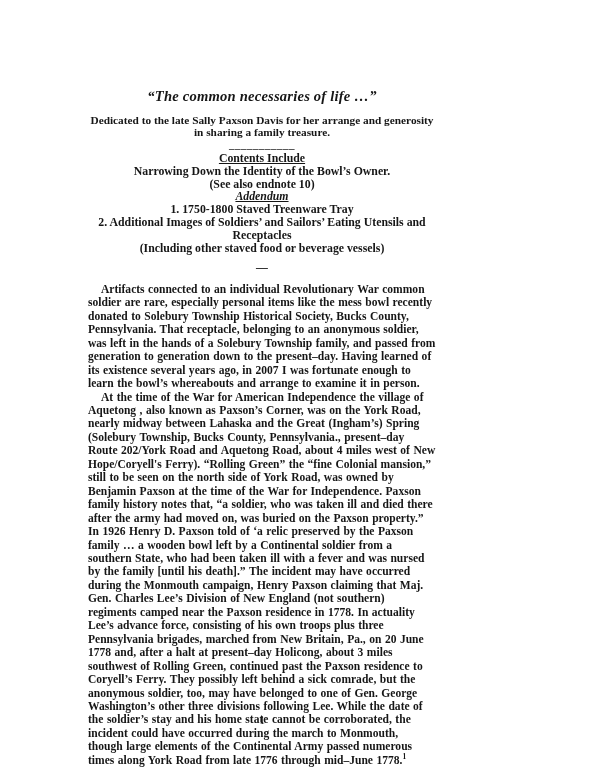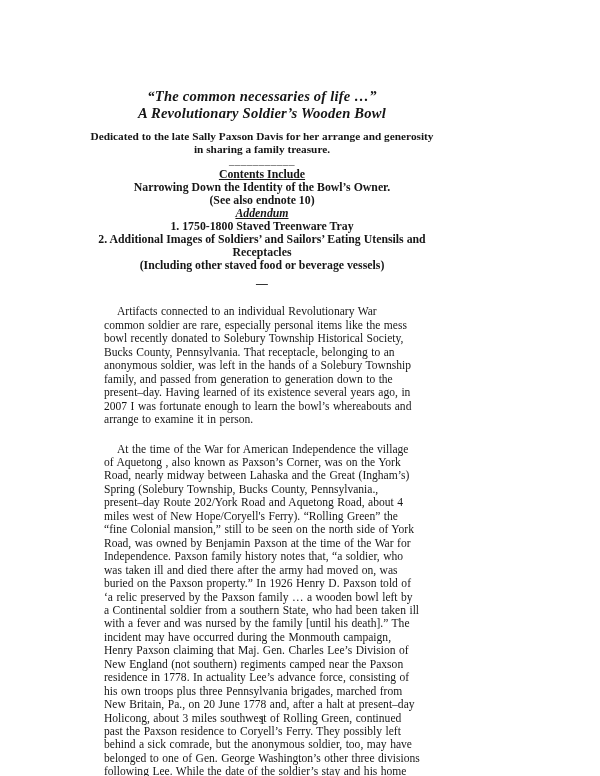--- a/index.html
+++ b/index.html
@@ -33,21 +33,21 @@
     line-height: 14px;
   }
   .dedication {
     font-size: 11.3px;
     font-weight: bold;
     line-height: 12.6px;
     margin-top: 9px;
   }
   .separator {
     font-size: 11px;
-    font-weight: normal;
+    font-weight: bold;
     line-height: 9px;
     margin-top: 1px;
     letter-spacing: 0.5px;
   }
   .contents {
     font-size: 11.8px;
     font-weight: bold;
     line-height: 12.9px;
     text-align: center;
     margin-top: 3px;
@@ -62,22 +62,23 @@
     margin-top: 6px;
   }
   .body-text {
     margin-top: 10px;
     font-size: 11.55px;
     line-height: 13.45px;
     text-align: left;
     word-spacing: 0.6px;
   }
   .body-text p {
-    margin: 16px;
+    margin: 0;
     text-indent: 13px;
+    font-weight: bold;
   }
   .footnote-ref {
     font-size: 7.5px;
     vertical-align: super;
     line-height: 0;
   }
   .page-number {
     position: absolute;
     bottom: 50px;
     left: 0;
@@ -87,21 +88,20 @@
     line-height: 12px;
   }
 </style>
 </head>
 <body>
 
 <div class="page">
 
   <div class="header">
     <div class="title-line">“The common necessaries of life …”</div>
-    <div class="title-line">A Revolutionary Soldier’s Wooden Bowl</div>
     <div class="dedication">
       <div>Dedicated to the late Sally Paxson Davis for her arrange and generosity</div>
       <div>in sharing a family treasure.</div>
     </div>
     <div class="separator">___________</div>
   </div>
 
   <div class="contents">
     <div class="contents-heading">Contents Include</div>
     <div>Narrowing Down the Identity of the Bowl’s Owner.</div>

